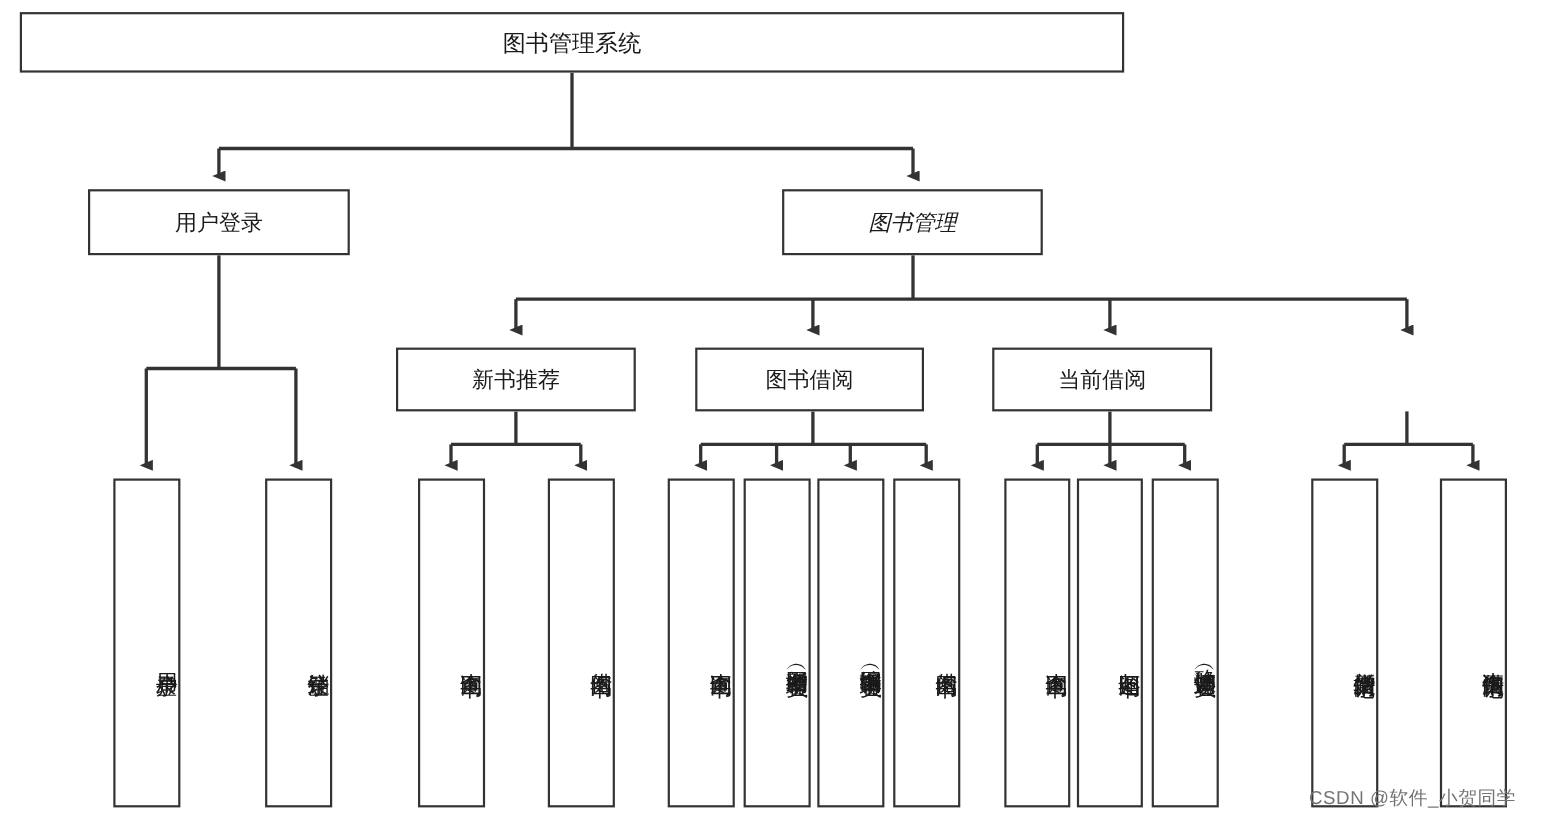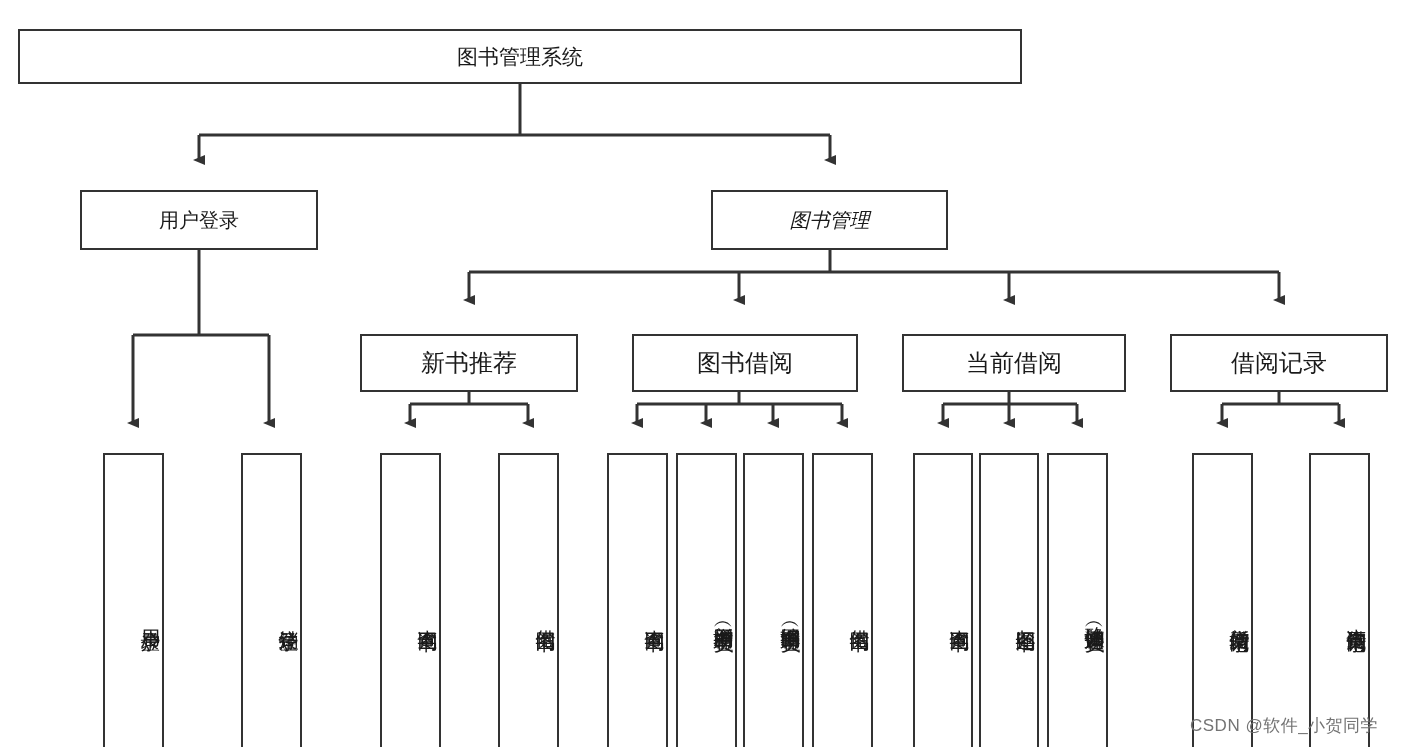--- a/index.html
+++ b/index.html
@@ -28,30 +28,29 @@
   }
   .node {
     position: absolute;
     box-sizing: border-box;
     border: 2px solid #333333;
     background: #ffffff;
     display: flex;
     align-items: center;
     justify-content: center;
     text-align: center;
-    margin-top: 18px;
   }
   .node.root {
     font-size: 21px;
   }
   .node.level2 {
     font-size: 20px;
   }
   .node.level3 {
-    font-size: 24px;
+    font-size: 20px;
   }
   .node.leaf {
     font-size: 20px;
     writing-mode: vertical-rl;
     text-orientation: upright;
     line-height: 1.12;
     letter-spacing: 1px;
     padding-top: 26px;
     align-items: flex-start;
     justify-content: center;
@@ -131,28 +130,25 @@
   <div class="node level2" style="left:80px; top:172px; width:238px; height:60px;">
     <span class="label">用户登录</span>
   </div>
   <div class="node level2" style="left:711px; top:172px; width:237px; height:60px;font-style:italic;">
     <span class="label">图书管理</span>
   </div>
 
   <div class="node level3" style="left:360px; top:316px; width:218px; height:58px;">
     <span class="label">新书推荐</span>
   </div>
-  <div class="node level3" style="left:632px; top:316px; width:226px; height:58px;">
+  <div class="node level3" style="left:632px; top:316px; width:208px; height:58px;">
     <span class="label">图书借阅</span>
   </div>
-  <div class="node level3" style="left:902px; top:316px; width:224px; height:58px;">
+  <div class="node level3" style="left:902px; top:316px; width:200px; height:58px;">
     <span class="label">当前借阅</span>
-  </div>
-  <div class="node level3" style="left:1170px; top:316px; width:218px; height:58px;">
-    <span class="label">借阅记录</span>
   </div>
 
   <div class="node leaf" style="left:103px; top:435px; width:61px; height:299px;">
     <span class="label">用户登录</span>
   </div>
   <div class="node leaf" style="left:241px; top:435px; width:61px; height:299px;">
     <span class="label">注销登录</span>
   </div>
 
   <div class="node leaf" style="left:380px; top:435px; width:61px; height:299px;">

